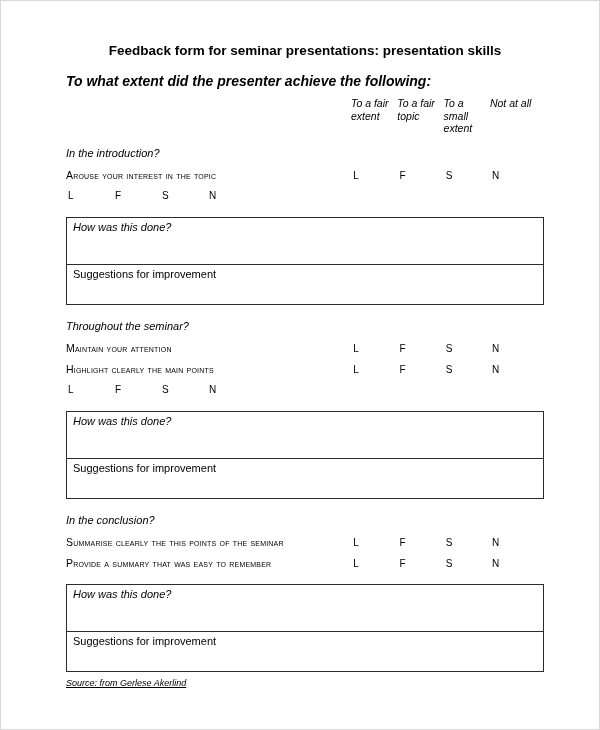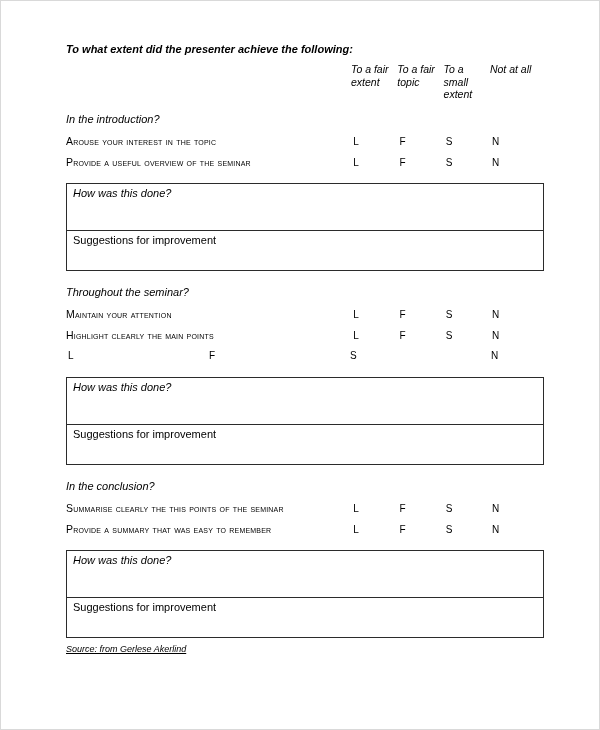--- a/index.html
+++ b/index.html
@@ -19,21 +19,21 @@
   .title {
     text-align: center;
     font-weight: bold;
     font-size: 13.5px;
     margin-bottom: 15px;
   }
 
   .prompt {
     font-weight: bold;
     font-style: italic;
-    font-size: 11px;
+    font-size: 14px;
     margin-bottom: 8px;
   }
 
   .rating-header-row { display: flex; margin-bottom: 12px; }
   .q-spacer { width: 290px; }
   .hdr-cell {
     width: 47px;
     font-style: italic;
     font-size: 10.5px;
     line-height: 12.5px;
@@ -41,21 +41,21 @@
   }
   .hdr-cell.last { width: 55px; }
 
   .section-heading {
     font-weight: normal;
     font-style: italic;
     font-size: 11px;
     margin: 6px 0 10px 0;
   }
 
-  .q-row { display: flex; align-items: baseline; height: 21px; justify-content: space-between; }
+  .q-row { display: flex; align-items: baseline; height: 21px; }
   .q-label {
     width: 290px;
     font-variant: small-caps;
     font-size: 10.5px;
     letter-spacing: 0.2px;
   }
   .q-cell {
     width: 47px;
     font-size: 10px;
     padding-left: 2px;
@@ -76,20 +76,21 @@
     font-size: 9px;
     text-decoration: underline;
     margin-top: -9px;
   }
 </style>
 </head>
 <body>
 
 <div class="page">
 
+  <div class="title">Feedback form for seminar presentations: presentation skills</div>
 
   <div class="prompt">To what extent did the presenter achieve the following:</div>
 
   <div class="rating-header-row">
     <div class="q-spacer"></div>
     <div class="hdr-cell">To a fair extent</div>
     <div class="hdr-cell">To a fair topic</div>
     <div class="hdr-cell">To a small extent</div>
     <div class="hdr-cell last">Not at all</div>
   </div>
@@ -98,21 +99,20 @@
 
   <div class="q-row">
     <div class="q-label">Arouse your interest in the topic</div>
     <div class="q-cell">L</div>
     <div class="q-cell">F</div>
     <div class="q-cell">S</div>
     <div class="q-cell last">N</div>
   </div>
 
   <div class="q-row">
-    <div class="q-label">Provide a useful overview of the seminar</div>
     <div class="q-cell">L</div>
     <div class="q-cell">F</div>
     <div class="q-cell">S</div>
     <div class="q-cell last">N</div>
   </div>
 
   <div class="answer-box">
     <div class="answer-area answer-how">
       <span>How was this done?</span>
     </div>

